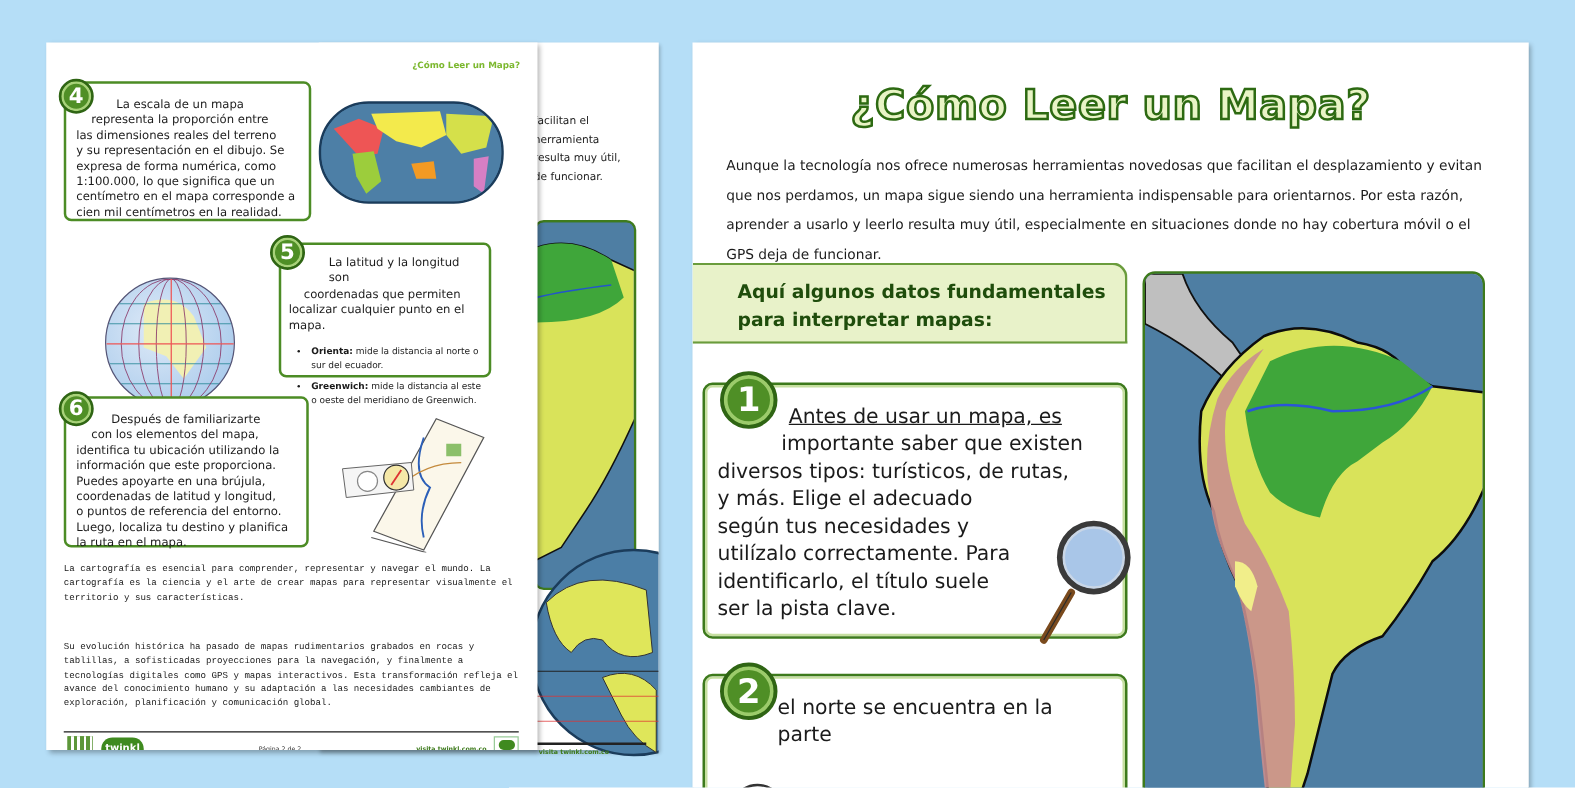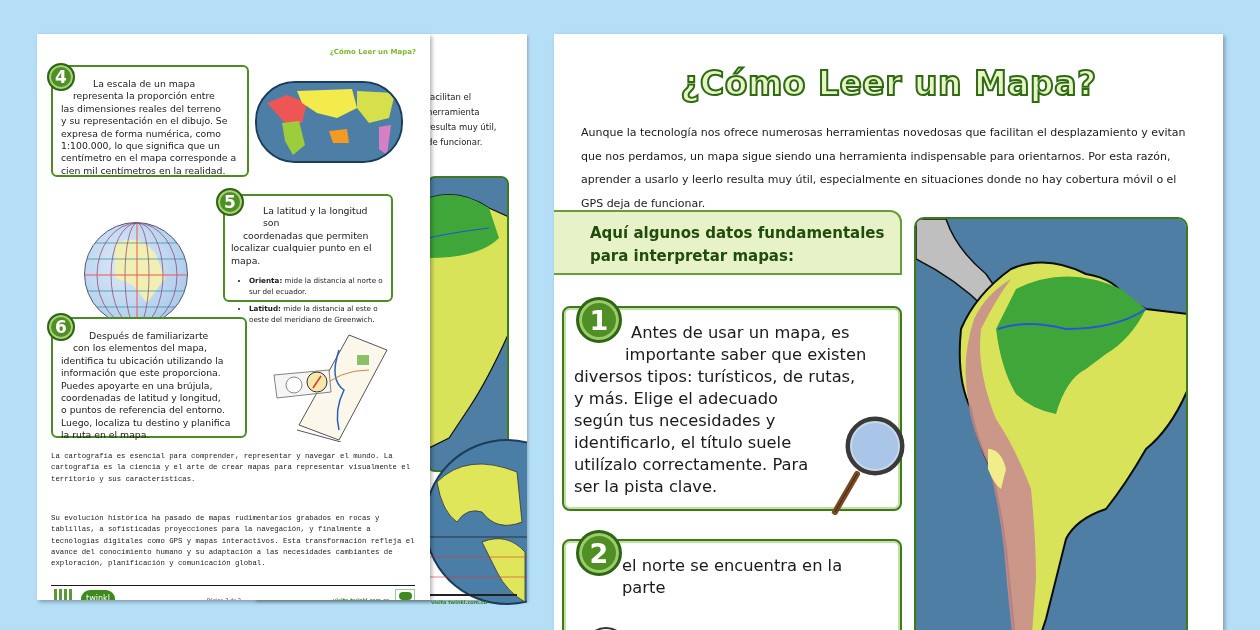--- a/index.html
+++ b/index.html
@@ -39,41 +39,41 @@
   .foldmap { position: absolute; left: 232px; top: 296px; width: 120px; height: 112px; }
 
   .body-text { position: absolute; left: 14px; width: 366px; font-size: 7.3px; line-height: 11.3px; color: #1b1b1b; font-family: Liberation Mono, monospace; }
   #bodyA { top: 417px; }
   #bodyB { top: 479px; }
 
   .footer-rule { position: absolute; left: 14px; top: 551px; width: 364px; border-top: 1.5px solid #1b1b1b; }
   .qr { position: absolute; left: 17px; top: 555px; width: 20px; height: 20px; background:
         repeating-linear-gradient(90deg, #4c8c25 0 3px, #fff 3px 5px),
         #4c8c25; opacity:.9; }
-  .twinkl-logo { position: absolute; left: 44px; top: 556px; width: 34px; height: 18px; border-radius: 10px; background: #3f8a1f; color: #fff; font-size: 8px; font-weight: normal; text-align: center; line-height: 18px; }
+  .twinkl-logo { position: absolute; left: 44px; top: 556px; width: 34px; height: 18px; border-radius: 10px; background: #3f8a1f; color: #fff; font-size: 8px; font-weight: bold; text-align: center; line-height: 18px; }
   .page-num { position: absolute; left: 170px; top: 563px; font-size: 5px; color: #333; }
   .visit { position: absolute; left: 296px; top: 563px; font-size: 5px; color: #3e7b1d; font-weight: bold; }
   .stamp { position: absolute; left: 358px; top: 555px; width: 20px; height: 20px; border: 1px solid #9c9; background: #fff; }
   .stamp::before { content: ""; position: absolute; left: 3px; top: 2px; width: 13px; height: 8px; border-radius: 5px; background: #3f8a1f; }
 
   
   .page-right { position: absolute; left: 554px; top: 34px; width: 669px; height: 600px; background: #fff; box-shadow: 2px 2px 4px rgba(0,0,0,.3); overflow: hidden; }
   .title { position: absolute; left: 0; width: 100%; top: 30px; text-align: center; font-family: "DejaVu Sans", sans-serif; font-weight: bold; font-size: 33px; color: #e9f4c6; -webkit-text-stroke: 2px #2d6a12; letter-spacing: 0.5px; }
   .intro { position: absolute; left: 27px; top: 87px; width: 620px; font-size: 11px; line-height: 23.5px; color: #1b1b1b; }
 
   .section-head { position: absolute; left: 0; top: 176px; width: 348px; height: 65px; background: #e8f2c9; border: 2px solid #6a9c3c; border-left: none; border-radius: 0 12px 0 0; padding: 10px 0 0 36px; font-weight: bold; font-size: 15px; line-height: 23px; color: #1f4d0c; }
 
   .card-big { position: absolute; left: 8px; width: 340px; background: #fff; border: 2px solid #3d7a1c; border-radius: 8px; box-shadow: inset 0 0 0 2px #c6dfa0; }
   .card-big p { font-size: 16.3px; line-height: 22px; color: #1b1b1b; }
   .badge-big { position: absolute; width: 46px; height: 46px; border-radius: 50%; background: #4f8f26; border: 3px solid #2f6514; color: #fff; font-weight: bold; font-size: 27px; display: flex; align-items: center; justify-content: center; box-shadow: inset 0 0 0 3px #9ccb6b; }
   #card1 { top: 272px; height: 205px; padding: 14px 10px 0 10px; }
   #card1 .badge-big { left: 12px; top: -11px; }
   #card2 { top: 505px; height: 130px; padding: 14px 10px 0 10px; }
   #card2 .badge-big { left: 12px; top: -11px; }
-  .in1 { padding-left: 57px; }
+  .in1 { padding-left: 57px; text-decoration: underline; }
   .in2 { padding-left: 51px; }
   .in3 { padding-left: 48px; }
 
   .magnifier { position: absolute; left: 263px; top: 108px; width: 80px; height: 100px; }
   .compass-peek { position: absolute; left: 20px; top: 86px; width: 44px; height: 44px; border: 2px solid #333; border-radius: 50%; background: #fff; }
 
   .sa-map { position: absolute; left: 360px; top: 183px; width: 274px; height: 430px; border: 2px solid #3d7a1c; border-radius: 10px; overflow: hidden; background: #4e7ea3; box-shadow: inset 0 0 0 2px #cfe6b0; }
 </style>
 </head>
 <body>
@@ -134,21 +134,21 @@
     </svg>
   </div>
 
   <div class="card" id="card5">
     <div class="badge">5</div>
     <p class="indent1">La latitud y la longitud son</p>
     <p class="indent2">coordenadas que permiten</p>
     <p>localizar cualquier punto en el mapa.</p>
     <ul>
       <li><b>Orienta:</b> <span>mide la distancia al norte o sur del ecuador.</span></li>
-      <li><b>Latitud:</b> <span>mide la distancia al este o oeste del meridiano de Greenwich.</span></li>
+      <li><b>Greenwich:</b> <span>mide la distancia al este o oeste del meridiano de Greenwich.</span></li>
     </ul>
   </div>
 
   <div class="globe-lat">
     <svg width="104" height="104" viewBox="0 0 104 104">
       <path d="M30 20 Q55 10 70 30 L80 55 L62 80 L48 62 L30 55 Z" fill="#f1f0b4"></path>
       <g stroke="#2e8b9a" stroke-width=".7" fill="none">
         <line x1="0" y1="20" x2="104" y2="20"></line>
           <line x1="0" y1="36" x2="104" y2="36"></line>
         <line x1="0" y1="68" x2="104" y2="68"></line>
@@ -211,22 +211,22 @@
     <div>para interpretar mapas:</div>
   </div>
 
   <div class="card-big" id="card1">
     <div class="badge-big">1</div>
     <p class="in1">Antes de usar un mapa, es</p>
     <p class="in2">importante saber que existen</p>
     <p>diversos tipos: turísticos, de rutas,</p>
     <p>y más. Elige el adecuado</p>
     <p>según tus necesidades y</p>
+    <p>utilízalo correctamente. Para</p>
     <p>identificarlo, el título suele</p>
-    <p>utilízalo correctamente. Para</p>
     <p>ser la pista clave.</p>
     <div class="magnifier">
       <svg width="80" height="100" viewBox="0 0 80 100">
         <line x1="30" y1="58" x2="8" y2="96" stroke="#7a4a1d" stroke-width="6" stroke-linecap="round"></line>
         <line x1="30" y1="58" x2="8" y2="96" stroke="#2a2a2a" stroke-width="1"></line>
         <circle cx="48" cy="30" r="27" fill="#a9c6e8" stroke="#3a3a3a" stroke-width="5"></circle>
         <circle cx="48" cy="30" r="24" fill="none" stroke="#c9d6e6" stroke-width="2"></circle>
       </svg>
     </div>
   </div>

